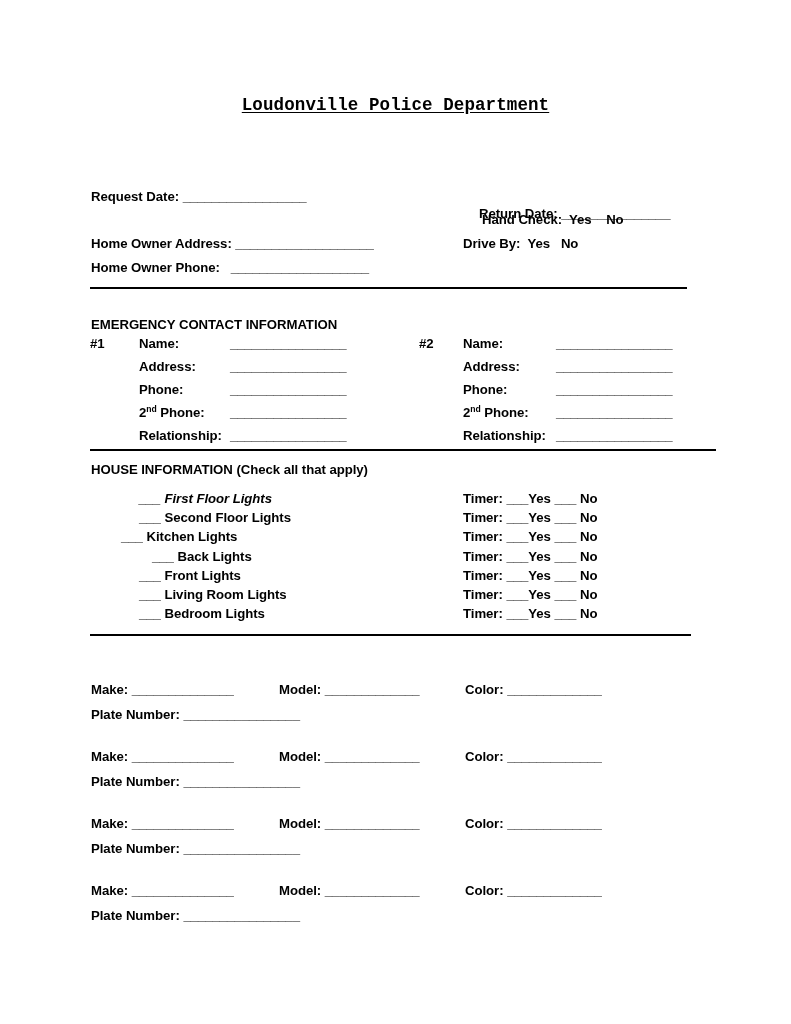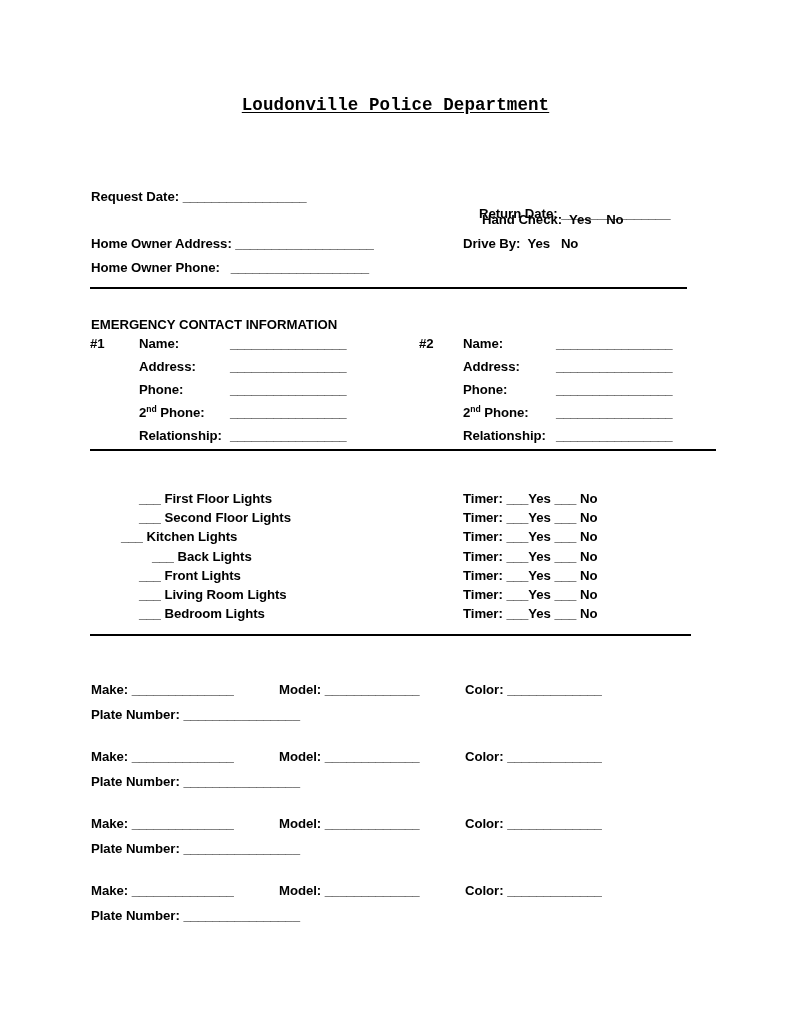--- a/index.html
+++ b/index.html
@@ -111,23 +111,24 @@
   <div class="t" style="left:556px; top:382px;">________________</div>
 
   <div class="t" style="left:463px; top:405px;"><span>2</span><sup>nd</sup><span> Phone:</span></div>
   <div class="t" style="left:556px; top:405px;">________________</div>
 
   <div class="t" style="left:463px; top:428px;"><span>Relationship:</span></div>
   <div class="t" style="left:556px; top:428px;">________________</div>
 
   <div class="rule" style="left:90px; top:449px; width:626px;"></div>
 
+  <div class="t" style="left:91px; top:462px;">HOUSE INFORMATION (Check all that apply)</div>
 
   <div id="house-rows">
-      <div class="t" style="left: 139px; top: 491px;"><span>___</span><span> First Floor Lights</span></div>
+      <div class="t" style="left: 139px; top: 491px; font-style: italic;"><span>___</span><span> First Floor Lights</span></div>
       <div class="t" style="left: 463px; top: 491px;"><span>Timer: </span><span>___Yes</span> <span>___ No</span></div>
       <div class="t" style="left: 139px; top: 510.2px;"><span>___</span><span> Second Floor Lights</span></div>
       <div class="t" style="left: 463px; top: 510.2px;"><span>Timer: </span><span>___Yes</span> <span>___ No</span></div>
       <div class="t" style="left: 121px; top: 529.4px;"><span>___</span><span> Kitchen Lights</span></div>
       <div class="t" style="left: 463px; top: 529.4px;"><span>Timer: </span><span>___Yes</span> <span>___ No</span></div>
       <div class="t" style="left: 152px; top: 548.6px;"><span>___</span><span> Back Lights</span></div>
       <div class="t" style="left: 463px; top: 548.6px;"><span>Timer: </span><span>___Yes</span> <span>___ No</span></div>
       <div class="t" style="left: 139px; top: 567.8px;"><span>___</span><span> Front Lights</span></div>
       <div class="t" style="left: 463px; top: 567.8px;"><span>Timer: </span><span>___Yes</span> <span>___ No</span></div>
       <div class="t" style="left: 139px; top: 587px;"><span>___</span><span> Living Room Lights</span></div>

